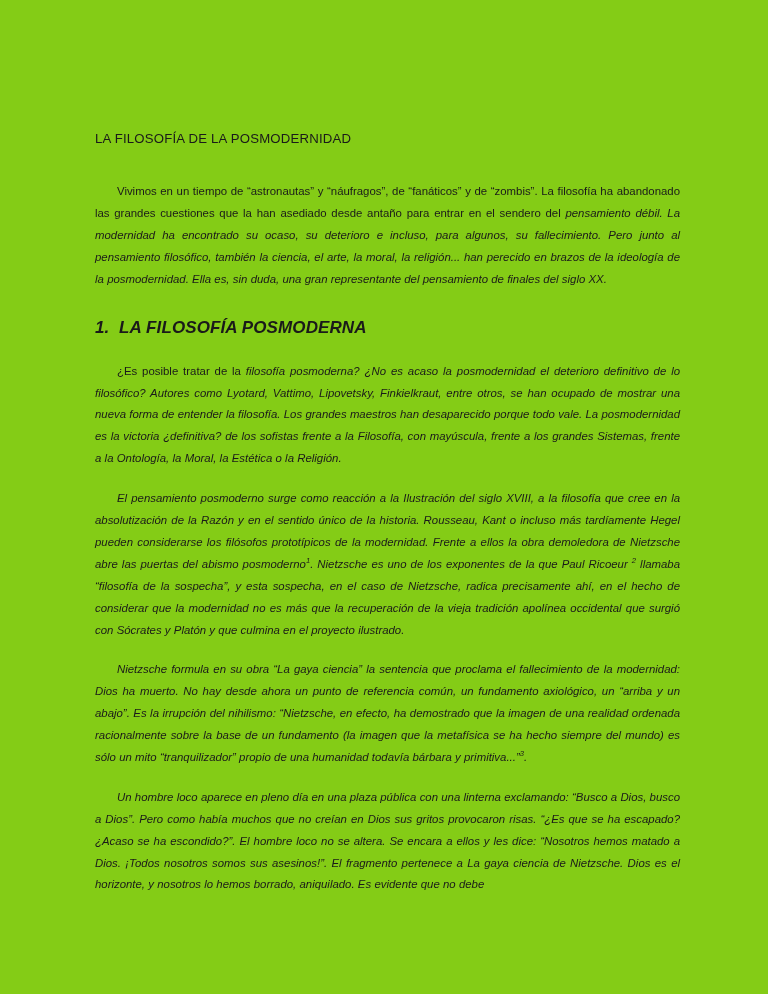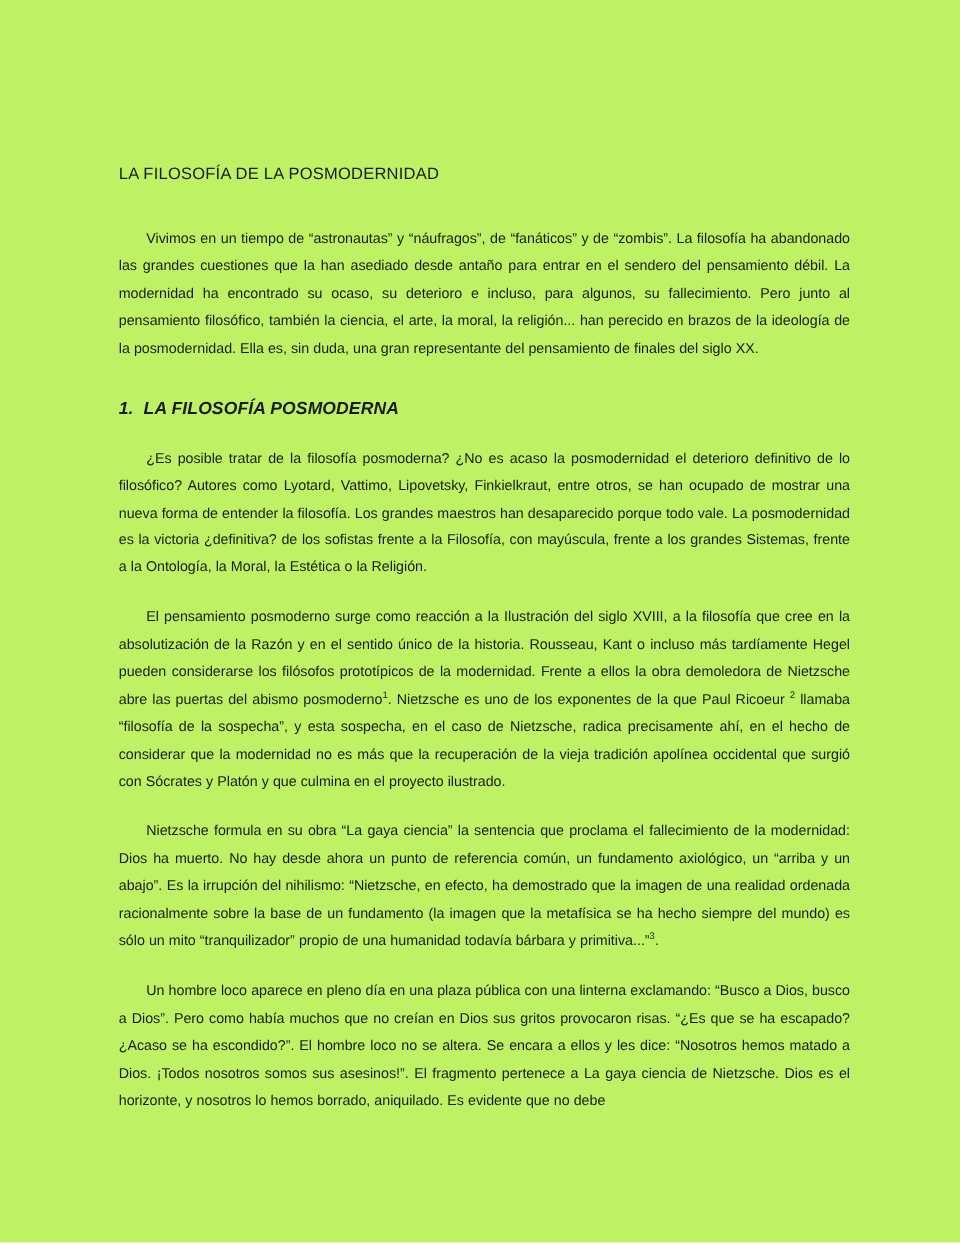--- a/index.html
+++ b/index.html
@@ -12,54 +12,55 @@
     width: 768px;
     height: 994px;
     font-family: "Liberation Sans", sans-serif;
     color: #1a1a1a;
     -webkit-font-smoothing: antialiased;
   }
   .page {
     position: relative;
     width: 768px;
     height: 994px;
-    background: #bef264;
+    background: #84cc16;
     box-sizing: border-box;
     padding: 130px 88px 0 95px;
   }
   .doc-title {
     font-size: 13.2px;
     font-weight: 400;
     letter-spacing: 0.2px;
     margin: 0 0 34px 0;
     line-height: 1.3;
     color: #1a1a1a;
   }
   .section-heading {
-    font-size: 14px;
+    font-size: 17px;
     font-weight: bold;
     font-style: italic;
     margin: 26px 0 22px 0;
     line-height: 1.3;
     letter-spacing: 0.1px;
   }
   .section-heading .num {
     font-weight: bold;
     font-style: italic;
   }
   p.para {
     font-size: 11.4px;
     line-height: 1.92;
     text-align: justify;
     margin: 0 0 18px 0;
     text-indent: 22px;
     color: #1a1a1a;
     word-spacing: 0.1px;
   }
   .it {
+    font-style: italic;
   }
   .rg {
     font-style: normal;
   }
   sup {
     font-size: 7.6px;
     vertical-align: super;
     line-height: 0;
   }
   .sp {

